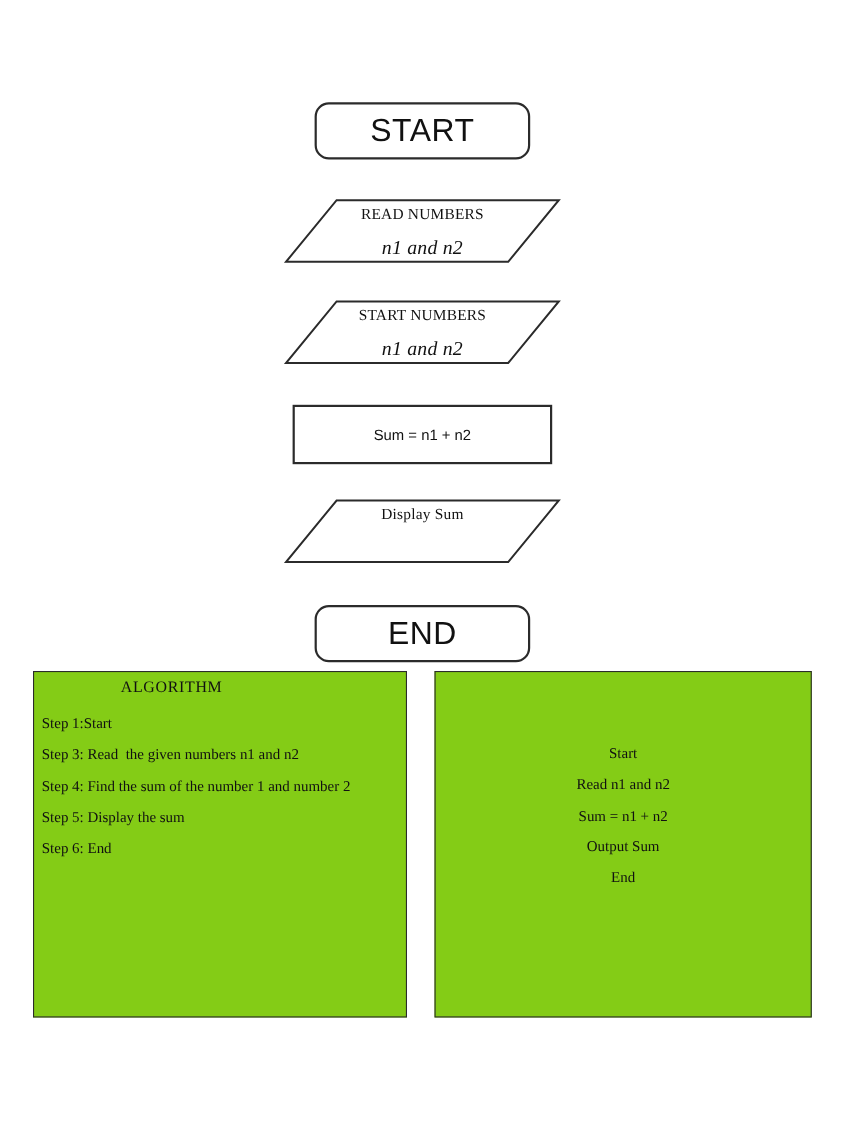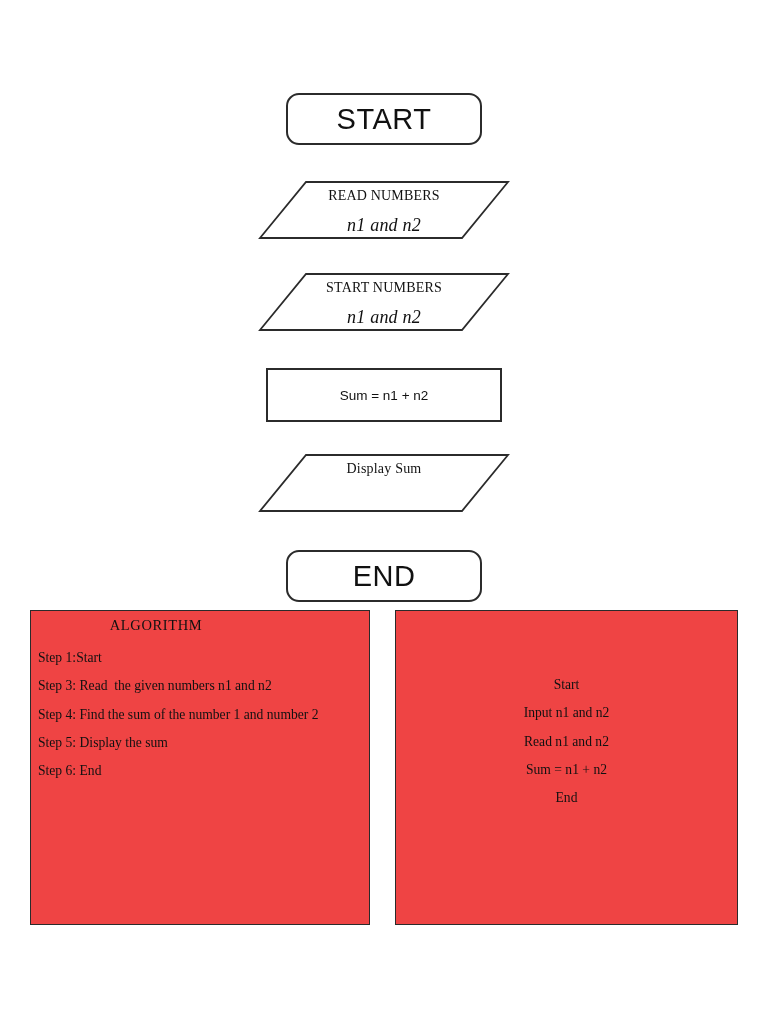--- a/index.html
+++ b/index.html
@@ -100,21 +100,21 @@
   #shape-read-numbers .io-line-2 { margin-top: 11px; }
 
   #shape-display-sum { left: 258px; top: 453px; width: 252px; height: 60px; }
   #shape-display-sum .io-text { padding-top: 8px; }
 
   
   .panel {
     position: absolute;
     box-sizing: border-box;
     border: 1.6px solid #2b2b2b;
-    background: #ef4444;
+    background: #84cc16;
   }
   #panel-algorithm  { left: 30px;  top: 610px; width: 340px; height: 315px; }
   #panel-pseudocode { left: 395px; top: 610px; width: 343px; height: 315px; }
 
   .panel-title {
     position: absolute;
     top: 6px;
     font-family: "Liberation Serif", serif;
     font-size: 14.5px;
     letter-spacing: 0.6px;
@@ -212,20 +212,20 @@
       <li>Step 3: Read  the given numbers n1 and n2</li>
       <li>Step 4: Find the sum of the number 1 and number 2</li>
       <li>Step 5: Display the sum</li>
       <li>Step 6: End</li>
     </ul>
   </div>
 
   <div class="panel" id="panel-pseudocode">
     <ul class="pseudo-list">
       <li>Start</li>
-      <li>Input n1 and n2</li>
       <li>Read n1 and n2</li>
       <li>Sum = n1 + n2</li>
+      <li>Output Sum</li>
       <li>End</li>
     </ul>
   </div>
 
 </div>
 
 </body></html>

